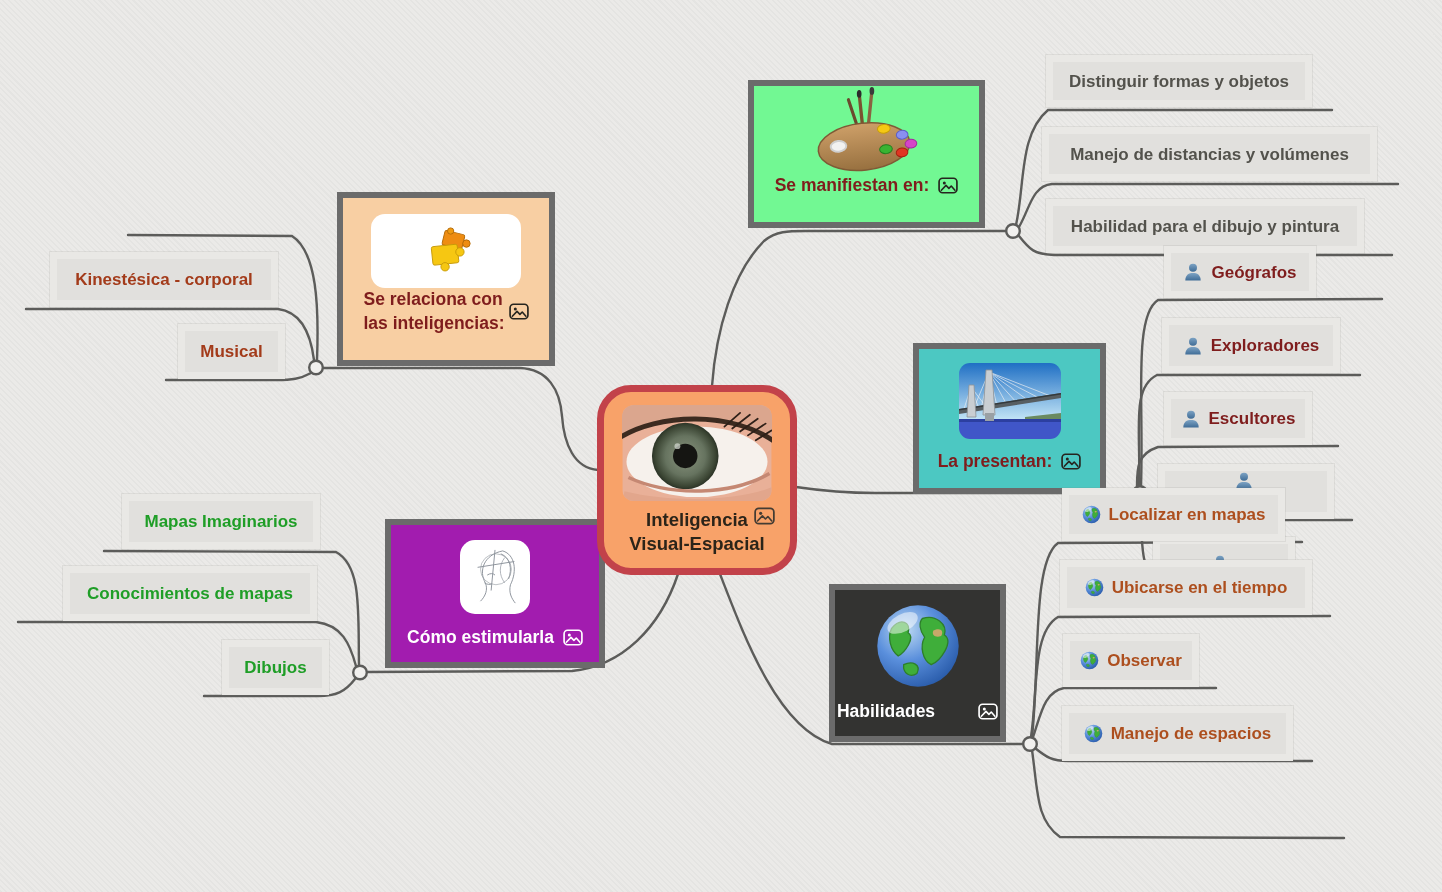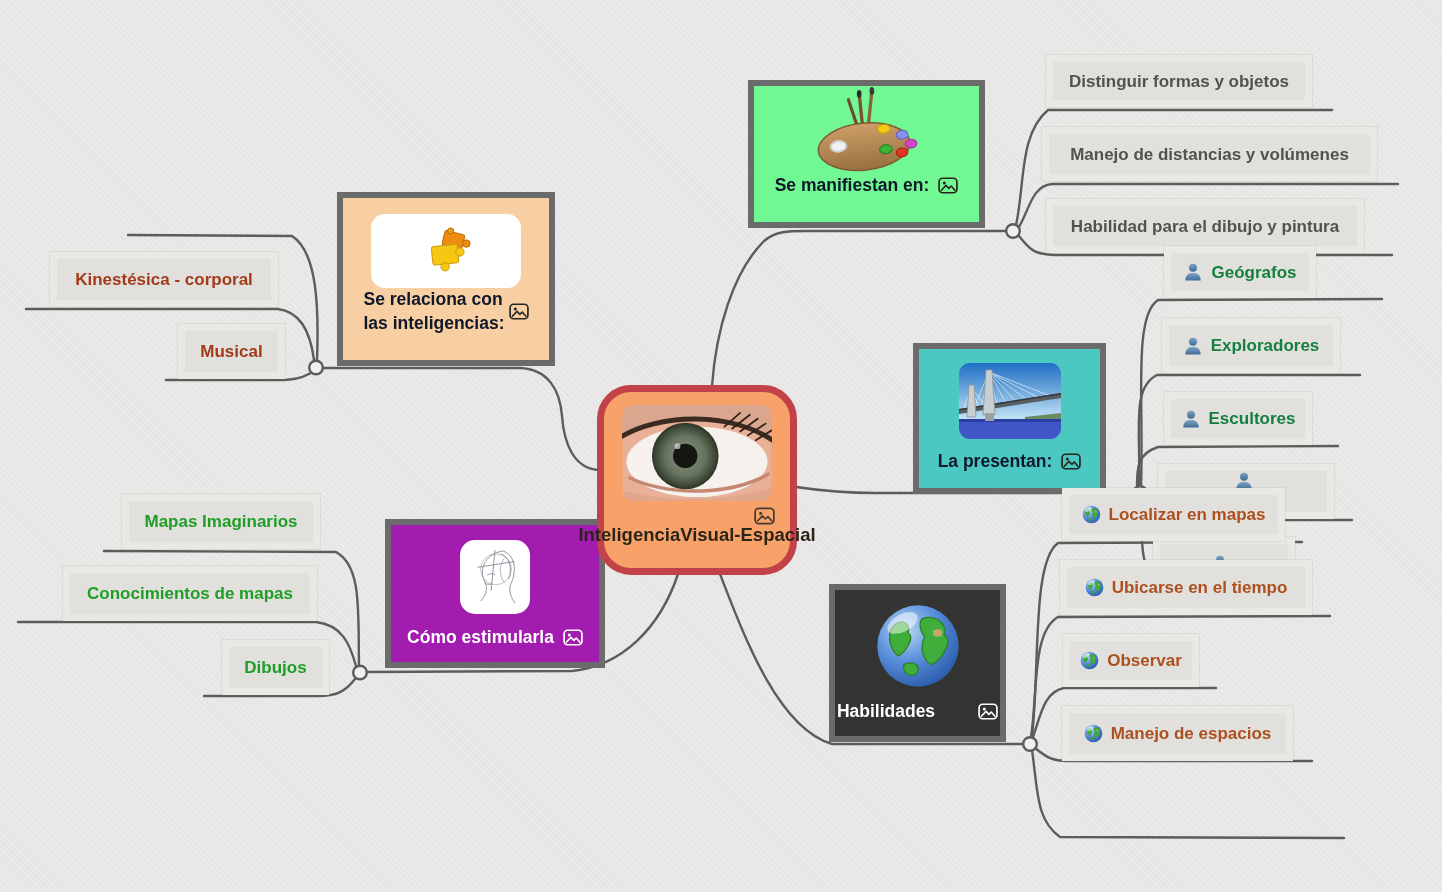--- a/index.html
+++ b/index.html
@@ -11,37 +11,37 @@
   #wires{position:absolute;left:0;top:0;z-index:1;pointer-events:none;}
 
   
   .leaf{position:absolute;z-index:3;box-sizing:border-box;padding:7px;background:#e9e8e5;
     box-shadow:0 0 0 1px rgba(120,120,115,.12);cursor:pointer;}
   .leaf.under{z-index:2;}
   .leaf-in{width:100%;height:100%;background:#e1e0dd;display:flex;align-items:center;
     justify-content:center;gap:8px;}
   .leaf-in.spread{justify-content:space-between;padding:0 14px 0 10px;box-sizing:border-box;flex-direction:column;}
   .lab{font-weight:700;font-size:17px;white-space:nowrap;line-height:1;}
-  .c-gray{color:#53524c}.c-red{color:#15803d}.c-rustL{color:#a33b1a}
+  .c-gray{color:#53524c}.c-red{color:#7f1d1d}.c-rustL{color:#a33b1a}
   .c-rustR{color:#ad4f1e}.c-green{color:#1f9e27}
   .linkwrap{display:flex;align-items:center;gap:3px;margin-left:10px;}
   .linknum{font-size:14px;font-weight:400;color:#4a4a46;}
 
   
   .bignode{position:absolute;z-index:2;box-sizing:border-box;border:6px solid #6b6b6b;
     display:flex;flex-direction:column;align-items:center;cursor:pointer;}
   .nrow{display:flex;align-items:center;justify-content:center;gap:9px;}
-  .nlabel{font-weight:700;font-size:17.5px;color:#0f172a;white-space:nowrap;line-height:1.35;}
+  .nlabel{font-weight:700;font-size:17.5px;color:#7f1d1d;white-space:nowrap;line-height:1.35;}
   .nlabel.light{color:#ffffff;}
   .imgcard{background:#ffffff;border-radius:14px;display:flex;align-items:center;justify-content:center;}
 
   
   #root-node{position:absolute;z-index:3;box-sizing:border-box;border:7px solid #c2424a;
     border-radius:34px;background:#f8a269;display:flex;flex-direction:column;align-items:center;cursor:pointer;}
-  .root-lines{display:flex;flex-direction:row;align-items:center;margin-top:22px;}
+  .root-lines{display:flex;flex-direction:column;align-items:center;margin-top:7px;}
   .root-lab{font-weight:700;font-size:18.5px;color:#2b2419;line-height:24px;white-space:nowrap;}
   .root-imgic{position:absolute;right:15px;bottom:43px;}
 
   .ic{flex:0 0 auto;}
   svg{display:block;}
 </style>
 </head>
 <body>
 
 <div id="canvas">

